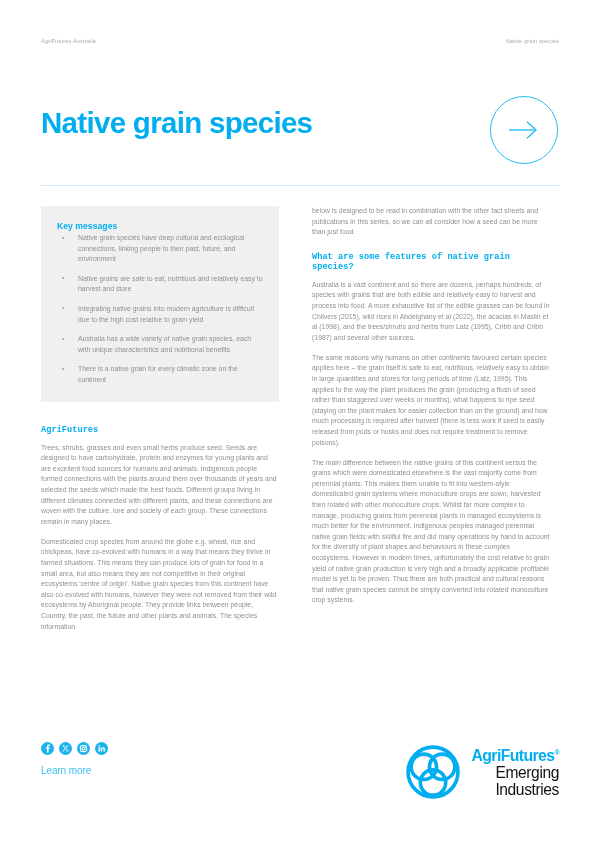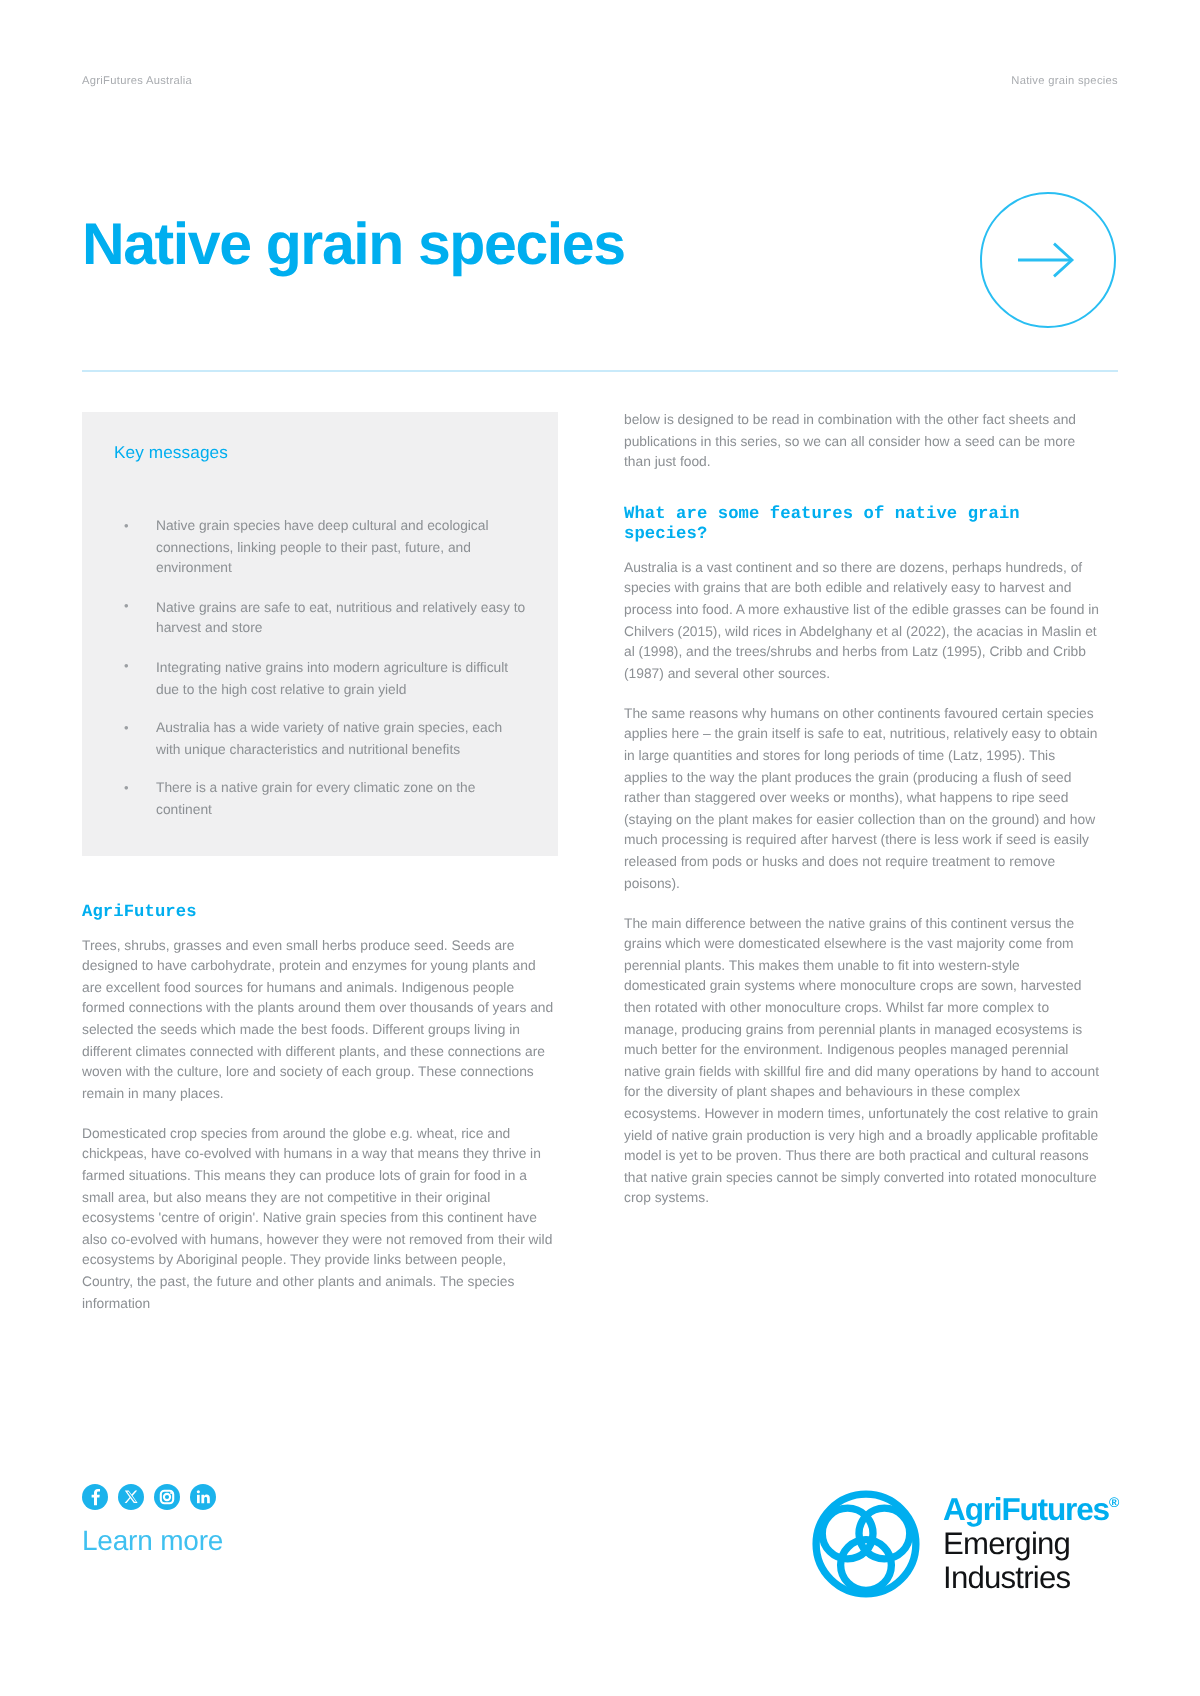--- a/index.html
+++ b/index.html
@@ -75,23 +75,23 @@
 
   
   .keybox {
     background: #f0f0f1;
     padding: 15px 16px 16px 16px;
     margin-bottom: 23px;
   }
   .keybox h2 {
     color: #00AEEF;
     font-size: 8.6px;
-    font-weight: normal;
+    font-weight: bold;
     letter-spacing: .05px;
-    margin-bottom: 28px;
+    margin-bottom: 2px;
   }
   .keybox ul { list-style: none; }
   .keybox li {
     position: relative;
     padding-left: 21px;
     font-size: 6.9px;
     line-height: 10.6px;
     color: #8c9094;
     margin-bottom: 9px;
   }
@@ -138,21 +138,21 @@
   .sicon {
     width: 13px; height: 13px;
     border-radius: 50%;
     background: #1BB3EC;
     display: flex; align-items: center; justify-content: center;
     color: #ffffff;
   }
   .sicon svg { display: block; }
   .learn {
     color: #3FC0F0;
-    font-size: 14px;
+    font-size: 10px;
     line-height: 13.2px;
     letter-spacing: -0.1px;
   }
   .learn .url {
     color: #00AEEF;
     font-weight: bold;
     display: block;
     letter-spacing: -0.15px;
   }
 
@@ -173,20 +173,21 @@
     letter-spacing: -0.6px;
     display: block;
   }
   .brand-words .l1 sup { font-size: 7px; vertical-align: super; }
   .brand-words .l2, .brand-words .l3 {
     color: #111315;
     font-size: 15.6px;
     letter-spacing: -0.4px;
     display: block;
     margin-top: 1.5px;
+    text-align: right;
   }
 </style>
 </head>
 <body>
 
 <div class="page">
 
   <div class="runhead">
     <span>AgriFutures Australia</span>
     <span>Native grain species</span>

